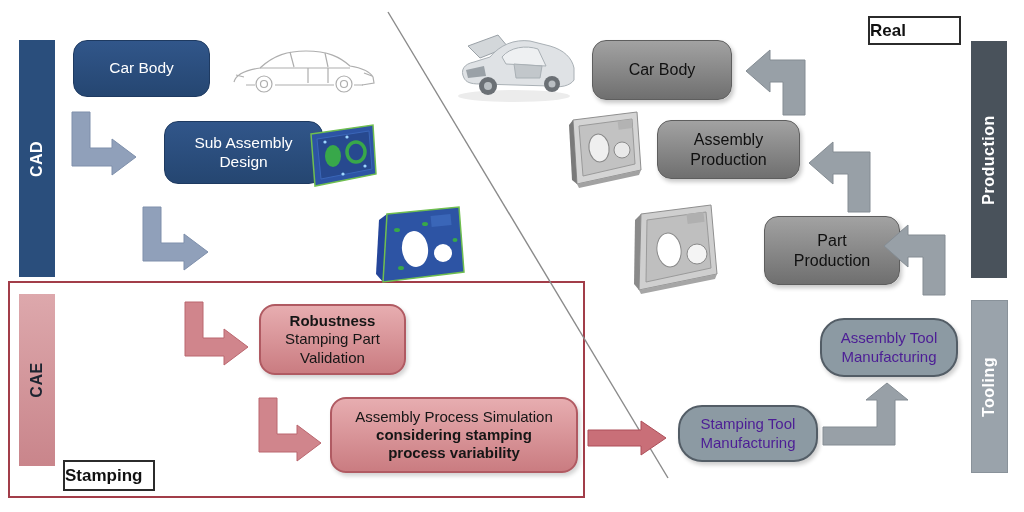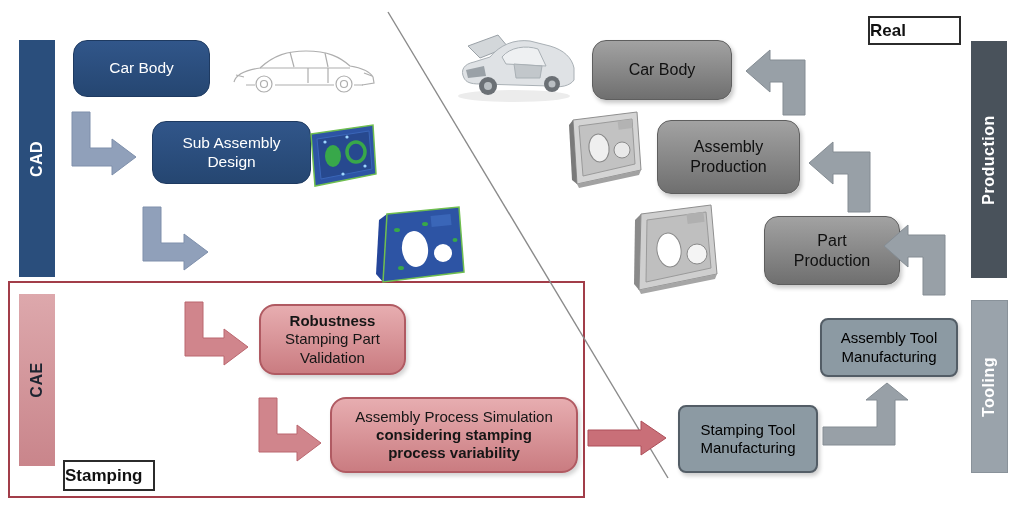--- a/index.html
+++ b/index.html
@@ -17,21 +17,21 @@
   
   .box{position:absolute;display:flex;flex-direction:column;align-items:center;justify-content:center;
        box-sizing:border-box;line-height:1.22;}
   .box span{display:block;}
   .box-blue{background:linear-gradient(180deg,#31568a,#254671);color:#fff;border-radius:14px;
             border:1px solid #1e3a61;font-size:15.5px;}
   .box-pink{background:linear-gradient(180deg,#e7adb0,#ca7c81);border:2px solid #b05a62;border-radius:16px;
             color:#161616;font-size:15px;box-shadow:2px 3px 4px rgba(0,0,0,.18);}
   .box-gray{background:linear-gradient(180deg,#a2a2a2,#6f6f6f);border:1px solid #5e5e5e;border-radius:14px;
             color:#101010;font-size:16px;box-shadow:2px 3px 4px rgba(0,0,0,.22);}
-  .box-tool{background:#8c9aa3;border:2px solid #535d66;border-radius:8px;color:#000000;font-size:15px;
+  .box-tool{background:#8c9aa3;border:2px solid #535d66;border-radius:24px;color:#4c1d95;font-size:15px;
             box-shadow:2px 3px 4px rgba(0,0,0,.2);}
   .bold{font-weight:bold;}
   
   .frame-label{position:absolute;display:flex;align-items:center;justify-content:flex-start;
                background:#fff;border:2px solid #2b2b2b;font-weight:bold;font-size:17px;color:#111;}
   
   .cae-region{position:absolute;left:8px;top:281px;width:577px;height:217px;border:2px solid #a23d49;box-sizing:border-box;}
   .overlay{position:absolute;left:0;top:0;pointer-events:none;}
 </style>
 </head>
@@ -57,53 +57,53 @@
   <div class="frame-label" style="left:63px;top:460px;width:88px;height:27px">
     <span>Stamping</span>
   </div>
   <div class="frame-label" style="left:868px;top:16px;width:89px;height:25px">
     <span>Real</span>
   </div>
 
   <div class="box box-blue" style="left:73px;top:40px;width:137px;height:57px">
     <span>Car Body</span>
   </div>
-  <div class="box box-blue" style="left:152px;top:121px;width:159px;height:63px">
+  <div class="box box-blue" style="left:164px;top:121px;width:159px;height:63px">
     <span>Sub Assembly</span>
     <span>Design</span>
   </div>
 
   <div class="box box-pink" style="left:330px;top:397px;width:248px;height:76px">
     <span>Assembly Process Simulation</span>
     <span class="bold">considering stamping</span>
     <span class="bold">process variability</span>
   </div>
   <div class="box box-pink" style="left:259px;top:304px;width:147px;height:71px">
     <span class="bold">Robustness</span>
     <span>Stamping Part</span>
     <span>Validation</span>
   </div>
 
   <div class="box box-gray" style="left:592px;top:40px;width:140px;height:60px">
     <span>Car Body</span>
   </div>
-  <div class="box box-gray" style="left:657px;top:120px;width:143px;height:74px">
+  <div class="box box-gray" style="left:657px;top:120px;width:143px;height:59px">
     <span>Assembly</span>
     <span>Production</span>
   </div>
   <div class="box box-gray" style="left:764px;top:216px;width:136px;height:69px">
     <span>Part</span>
     <span>Production</span>
   </div>
 
   <div class="box box-tool" style="left:820px;top:318px;width:138px;height:59px">
     <span>Assembly Tool</span>
     <span>Manufacturing</span>
   </div>
-  <div class="box box-tool" style="left:678px;top:405px;width:140px;height:68px">
+  <div class="box box-tool" style="left:678px;top:405px;width:140px;height:57px">
     <span>Stamping Tool</span>
     <span>Manufacturing</span>
   </div>
 
   <svg class="abs" style="left:230px;top:42px" width="148" height="52" viewBox="0 0 148 52">
     <g fill="none" stroke="#aeaeae" stroke-width="1.2">
       <path d="M4 40 C6 32 16 28 30 26 C44 13 58 9 76 9 C98 9 110 15 120 24 C132 26 140 30 143 35 L144 41 L132 43"></path>
       <path d="M30 26 L120 26 M60 10 L64 25 M95 11 L98 25 M78 26 V41 M98 26 V41"></path>
       <path d="M16 43 H25 M45 43 H104 M124 43 H133 M134 31 L142 34 M6 33 L14 35"></path>
       <circle cx="34" cy="42" r="8"></circle>

